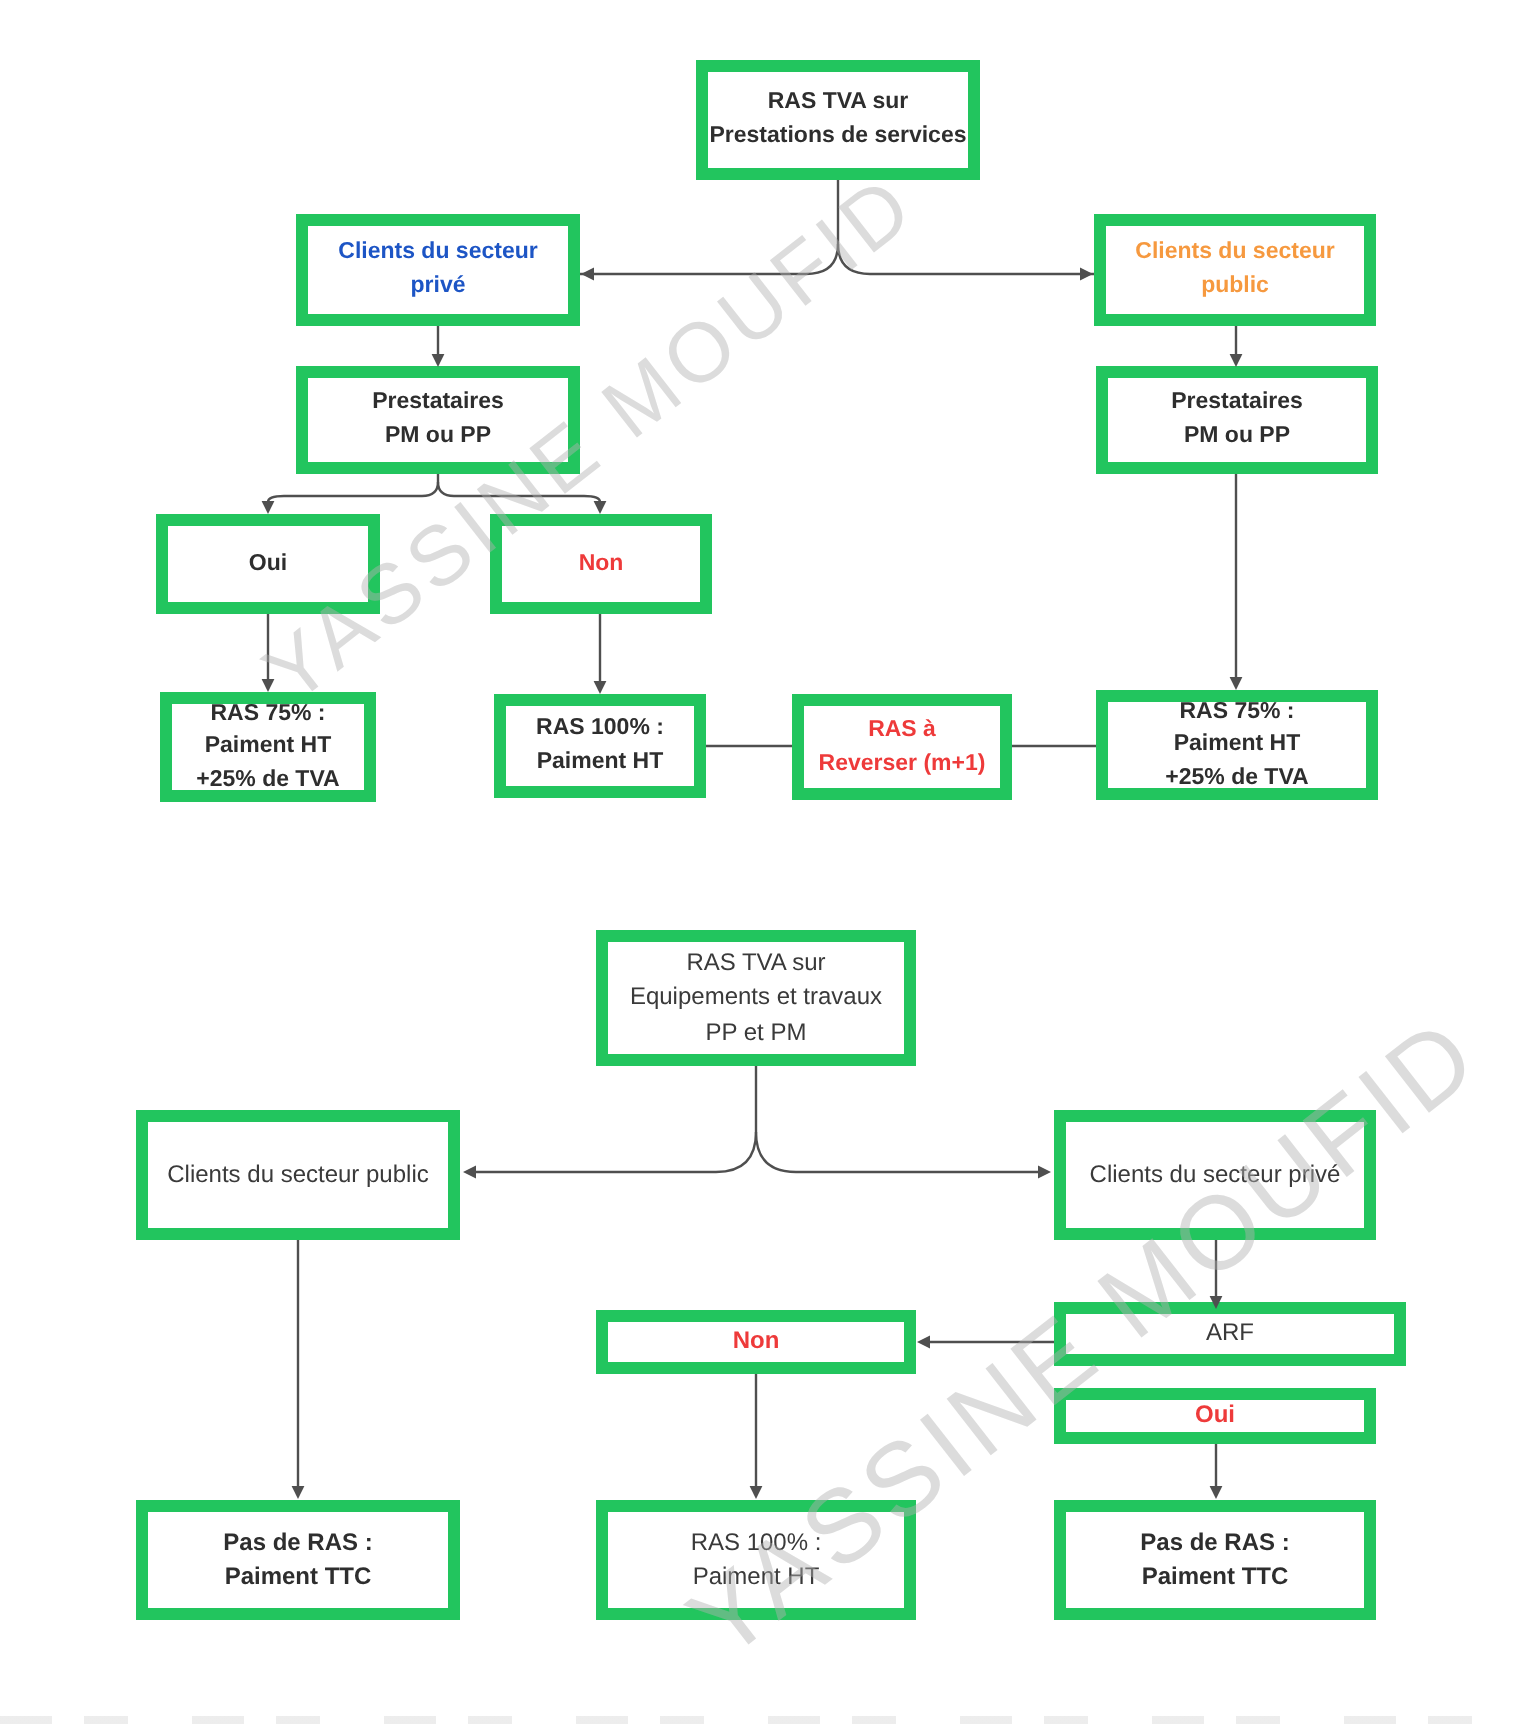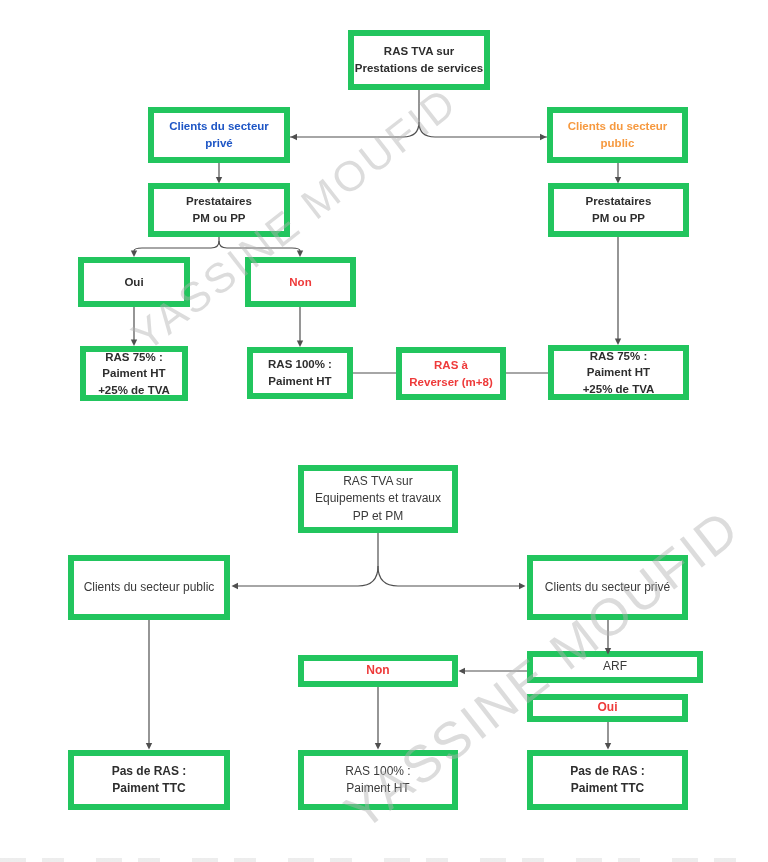--- a/index.html
+++ b/index.html
@@ -118,21 +118,21 @@
   <div class="box bold c1-prest-r">Prestataires
 PM ou PP</div>
   <div class="box bold c1-oui">Oui</div>
   <div class="box red c1-non">Non</div>
   <div class="box bold c1-ras75l">RAS 75% :
 Paiment HT
 +25% de TVA</div>
   <div class="box bold c1-ras100">RAS 100% :
 Paiment HT</div>
   <div class="box red c1-reverser">RAS à
-Reverser (m+8)</div>
+Reverser (m+1)</div>
   <div class="box bold c1-ras75r">RAS 75% :
 Paiment HT
 +25% de TVA</div>
 
   <div class="box regular fs12 c2-root">RAS TVA sur
 Equipements et travaux
 PP et PM</div>
   <div class="box regular fs12 c2-public">Clients du secteur public</div>
   <div class="box regular fs12 c2-prive">Clients du secteur privé</div>
   <div class="box red fs12 c2-non">Non</div>

